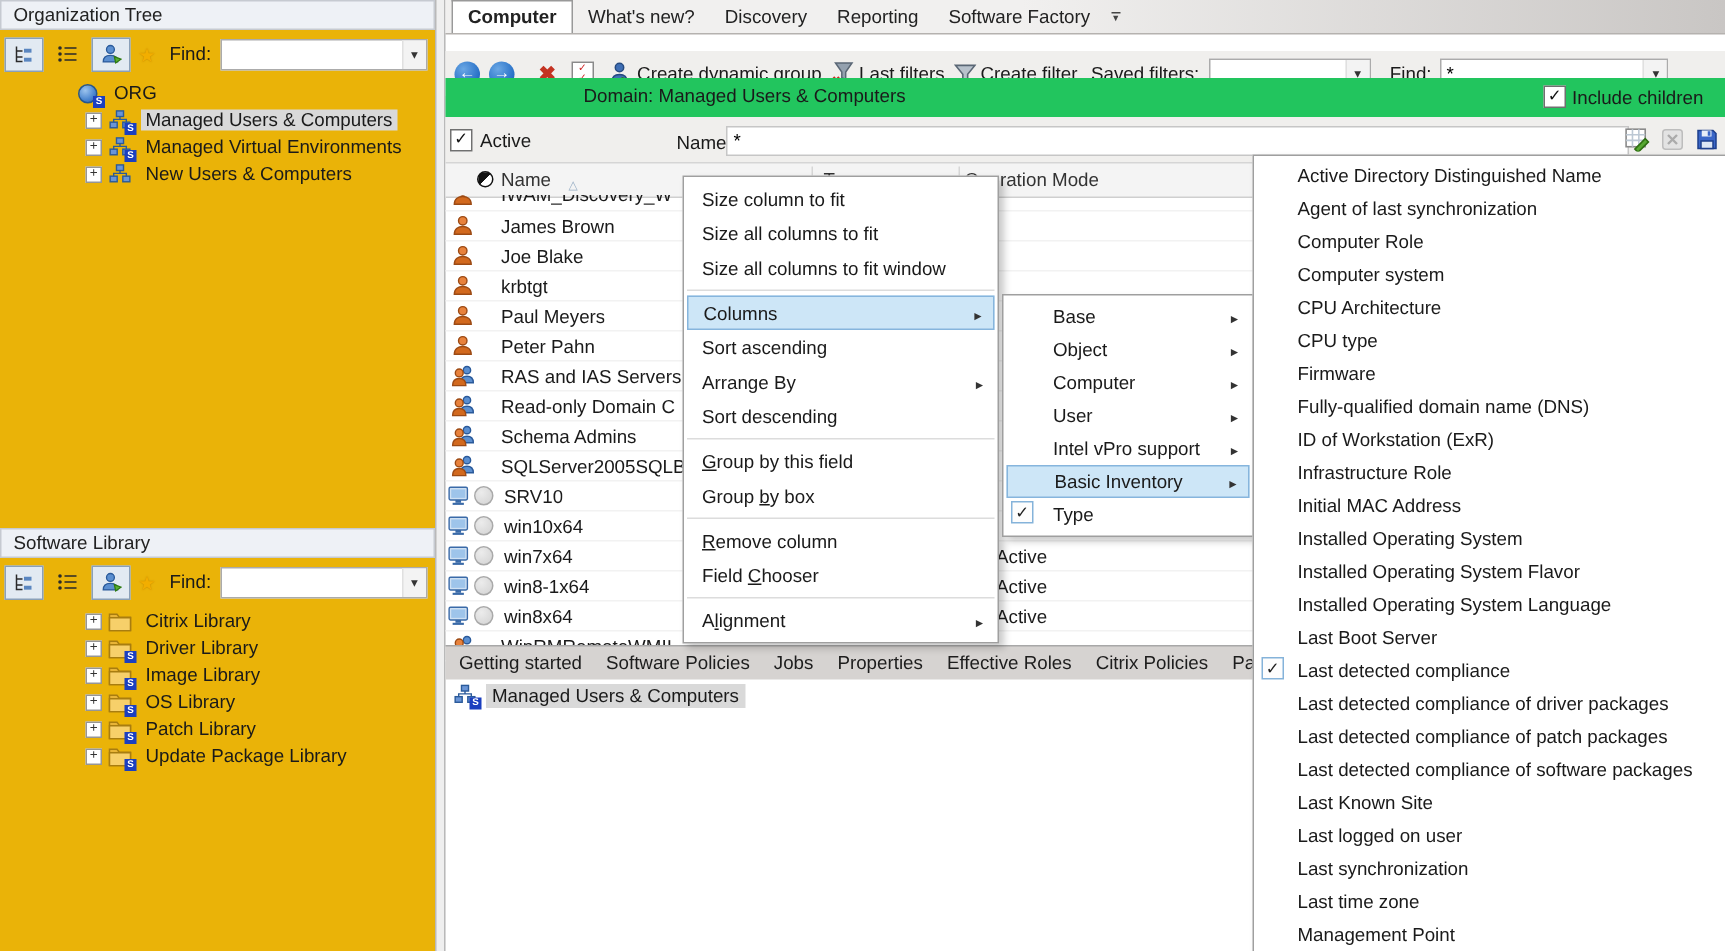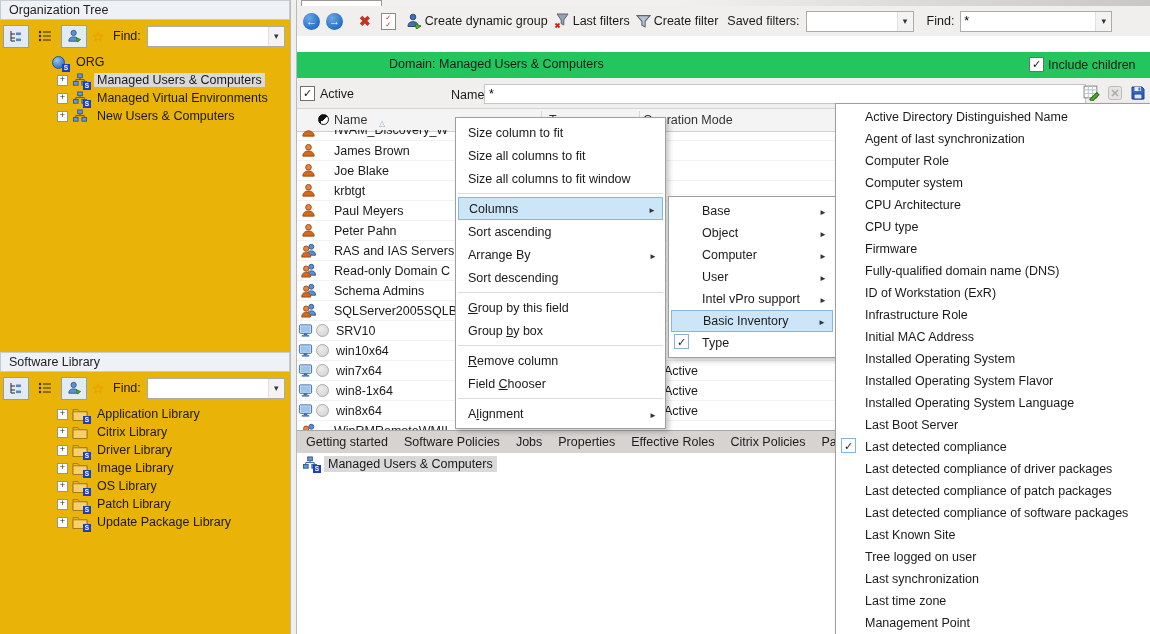--- a/index.html
+++ b/index.html
@@ -47,21 +47,21 @@
   
   #main{position:absolute;left:297px;top:0;right:0;bottom:0;}
   #tabstrip{position:absolute;top:0;left:0;right:0;height:22px;
             background:linear-gradient(to right,#f1f0ef 45%,#c9c6c4);
             border-bottom:1px solid #b5b2af;display:flex;align-items:flex-end;padding-left:4px;}
   .tab{padding:3px 10px 4px 10px;color:#222;}
   .tab.active{background:#fff;border:1px solid #999;border-bottom:0;font-weight:bold;}
   .tabmore{margin:0 0 6px 4px;border-top:1.5px solid #444;padding-top:1px;}
   .tabmore::after{content:"▼";font-size:6px;color:#444;display:block;}
 
-  #mtoolbar{position:absolute;top:6px;left:0;right:0;height:30px;background:#f0efed;
+  #mtoolbar{position:absolute;top:34px;left:0;right:0;height:30px;background:#f0efed;
             display:flex;align-items:center;padding-left:6px;}
   .navbtn{width:17px;height:17px;border-radius:50%;background:radial-gradient(circle at 35% 30%,#6aa7e4,#2a72c8 65%,#1c5aa8);
           color:#fff;font-weight:bold;font-size:11px;display:flex;align-items:center;justify-content:center;flex:0 0 auto;}
   .navl::after{content:"←";} .navr::after{content:"→";}
   .redx{font-size:14px;font-weight:bold;color:#c43322;}
   .redx::after{content:"✖";}
   .chklist{width:13px;height:15px;border:1px solid #8a8a8a;background:#fff;font-size:7px;line-height:7px;color:#cc2222;text-align:center;}
   .chklist::after{content:"✓\A✓";white-space:pre;}
   .tlab{margin:0 6px 0 3px;white-space:nowrap;}
   .gap6{width:6px;} .gap10{width:10px;}
@@ -253,31 +253,20 @@
       </span>
     </div>
     <div class="tree">
       <div class="titem ind1">
         <span class="exp"></span>
         <span class="tico">
           <svg width="16" height="14" viewBox="0 0 16 14">
               <path d="M1 2.5h5l1.5 2H15v9H1z" fill="#e8b437" stroke="#a87d10"></path>
               <path d="M1 4.8h14v8.7H1z" fill="#f7d06a" stroke="#a87d10"></path>
             </svg>
-          <span class="sbadge"></span>
-        </span>
-        <span class="lbl">Application Library</span>
-      </div>
-      <div class="titem ind1">
-        <span class="exp"></span>
-        <span class="tico">
-          <svg width="16" height="14" viewBox="0 0 16 14">
-              <path d="M1 2.5h5l1.5 2H15v9H1z" fill="#e8b437" stroke="#a87d10"></path>
-              <path d="M1 4.8h14v8.7H1z" fill="#f7d06a" stroke="#a87d10"></path>
-            </svg>
         </span>
         <span class="lbl">Citrix Library</span>
       </div>
       <div class="titem ind1">
         <span class="exp"></span>
         <span class="tico">
           <svg width="16" height="14" viewBox="0 0 16 14">
               <path d="M1 2.5h5l1.5 2H15v9H1z" fill="#e8b437" stroke="#a87d10"></path>
               <path d="M1 4.8h14v8.7H1z" fill="#f7d06a" stroke="#a87d10"></path>
             </svg>
@@ -804,21 +793,21 @@
     <div class="mi">
         <span class="mlabel">Last detected compliance of patch packages</span>
       </div>
     <div class="mi">
         <span class="mlabel">Last detected compliance of software packages</span>
       </div>
     <div class="mi">
         <span class="mlabel">Last Known Site</span>
       </div>
     <div class="mi">
-        <span class="mlabel">Tree logged on user</span>
+        <span class="mlabel">Last logged on user</span>
       </div>
     <div class="mi">
         <span class="mlabel">Last synchronization</span>
       </div>
     <div class="mi">
         <span class="mlabel">Last time zone</span>
       </div>
     <div class="mi">
         <span class="mlabel">Management Point</span>
       </div>

